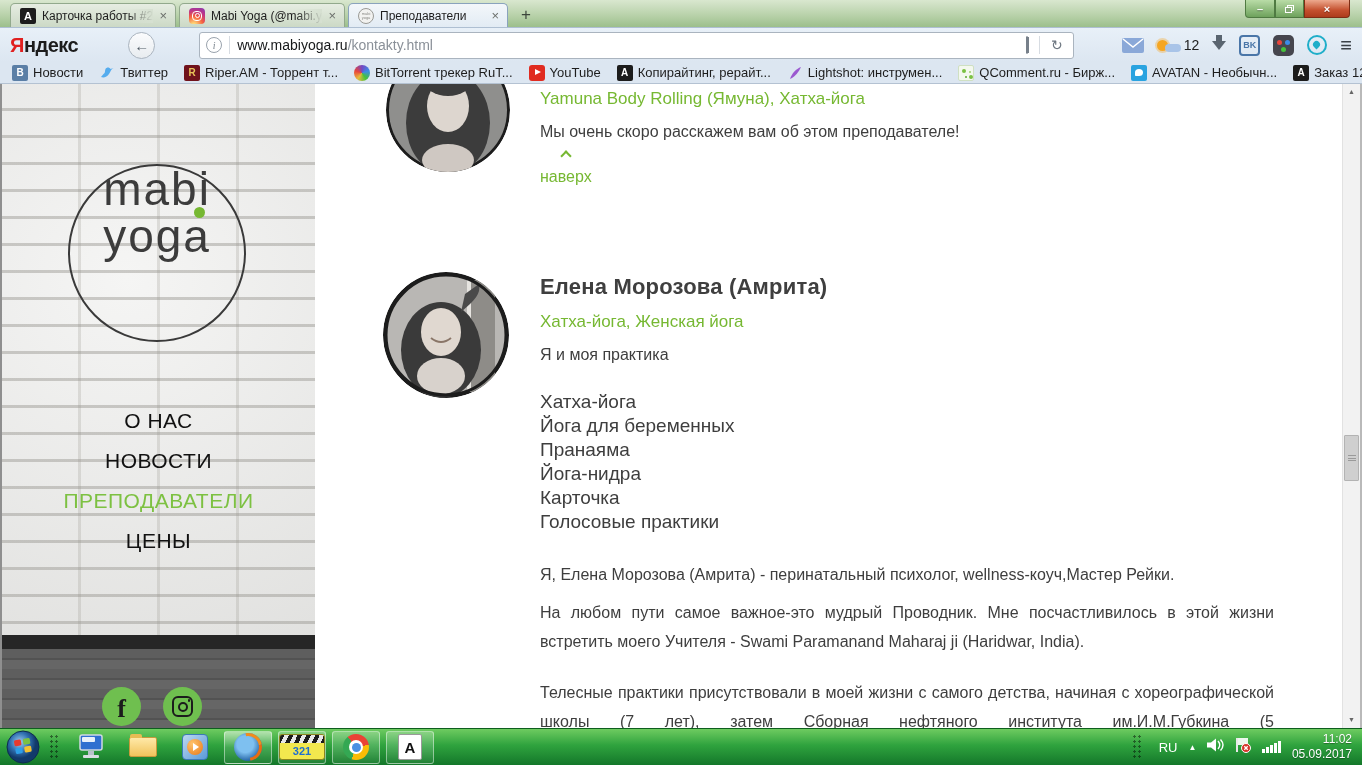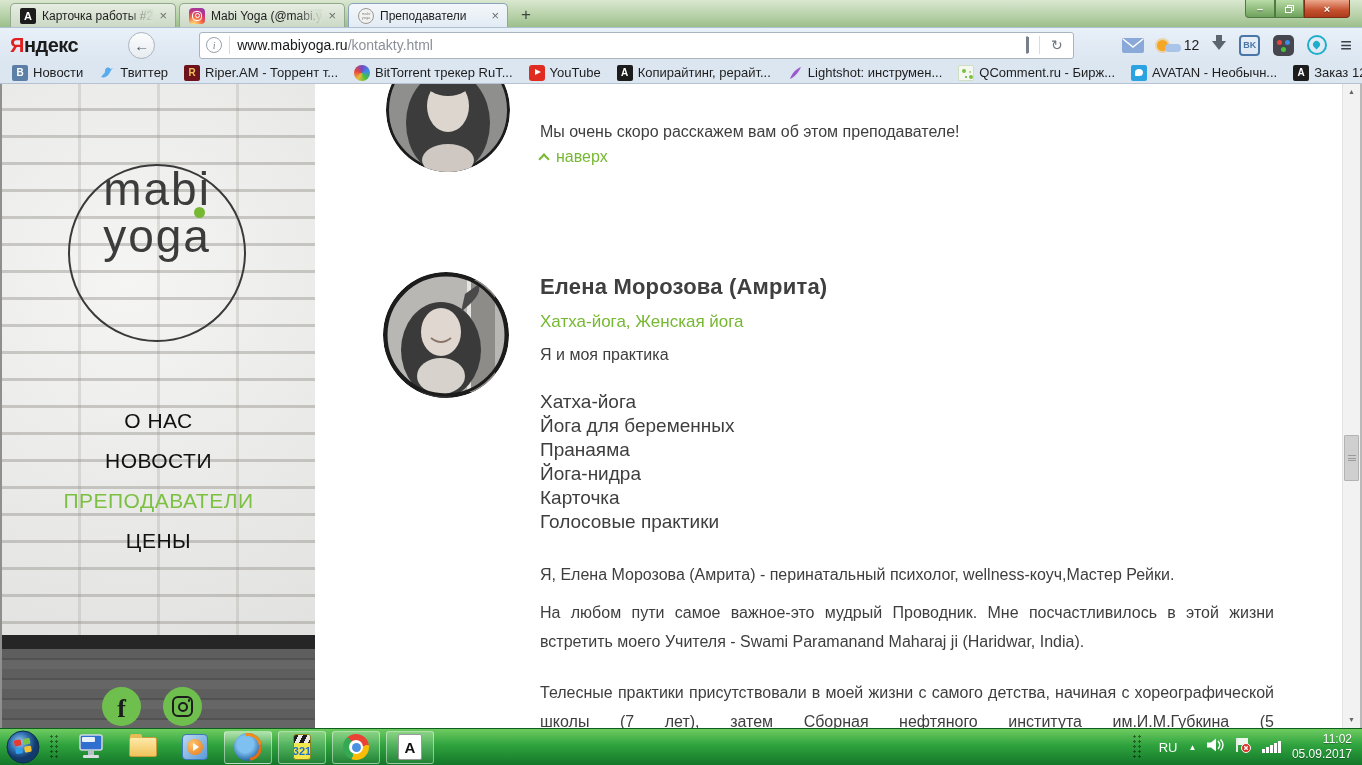--- a/index.html
+++ b/index.html
@@ -114,21 +114,21 @@
   .insta-glyph { width:21px; height:21px; border:2px solid #1c1c1c; border-radius:6px; position:relative; }
   .insta-glyph:before { content:""; position:absolute; left:3.5px; top:3.5px; width:6px; height:6px; border:2px solid #1c1c1c; border-radius:50%; }
   .insta-glyph:after { content:""; position:absolute; right:1px; top:1px; width:2.5px; height:2.5px; background:#1c1c1c; border-radius:50%; }
 
   
   .main { position:absolute; left:313px; right:20px; top:0; height:644px; background:#fff; overflow:hidden; }
   .avatar { position:absolute; border-radius:50%; overflow:hidden; }
   .green { color:#76b832; }
   .t-disc { position:absolute; font-size:17px; }
   .t-note { position:absolute; font-size:16px; color:#3e3e3e; }
-  .backtop { position:absolute; font-size:16px; display:flex; align-items:center; gap:8px; }
+  .backtop { position:absolute; font-size:16px; display:flex; align-items:center; gap:8px;flex-direction:column; }
   .chev-up { width:8px; height:8px; border-left:2px solid #76b832; border-top:2px solid #76b832; transform:rotate(45deg); margin-top:4px; }
   .t-name { position:absolute; font-size:22px; font-weight:bold; color:#3f3f3f; letter-spacing:.2px; }
   .t-intro { position:absolute; font-size:16px; color:#3e3e3e; }
   .practices { position:absolute; font-size:19px; color:#3e3e3e; line-height:24px; }
   .para { position:absolute; width:734px; font-size:16px; color:#3e3e3e; line-height:29px; }
   .para.just { text-align:justify; }
   .para.just-all { text-align:justify; text-align-last:justify; }
 
   
   .scroll { position:absolute; right:0; top:0; width:18px; height:644px; background:#f2f2f2; border-left:1px solid #e2e2e2; }
@@ -151,21 +151,21 @@
     display:flex; align-items:center; justify-content:center; }
   .tb-btn.dim { background:linear-gradient(180deg,rgba(255,255,255,.25),rgba(255,255,255,.05)); }
   .folder-ic { width:28px; height:20px; background:linear-gradient(180deg,#ffe9a8,#f0c35c); border:1px solid #c89a3c; border-radius:2px; position:relative; }
   .folder-ic:before { content:""; position:absolute; left:0; top:-4px; width:12px; height:4px; background:#e8bc54; border-radius:2px 2px 0 0; }
   .wmp-ic { width:26px; height:26px; background:linear-gradient(135deg,#bcd8f0,#5a9ad8); border:1px solid #3c7ab8; border-radius:4px; display:flex; align-items:center; justify-content:center; }
   .wmp-ic i { width:16px; height:16px; border-radius:50%; background:radial-gradient(circle at 35% 30%,#ffc46e,#e87817); display:flex; align-items:center; justify-content:center; }
   .wmp-ic i:before { content:""; border-left:6px solid #fff; border-top:4px solid transparent; border-bottom:4px solid transparent; margin-left:2px; }
   .ff-ic { width:28px; height:28px; border-radius:50%; background:radial-gradient(circle at 40% 40%,#7ec0f0 35%,#2868a8 70%); position:relative; overflow:hidden; }
   .ff-ic:before { content:""; position:absolute; inset:-3px; border-radius:50%; border:6px solid transparent;
     border-top-color:#f08c1c; border-right-color:#e86c10; transform:rotate(35deg); }
-  .klite-ic { width:18px; height:26px; background:#f2e84e; border:1px solid #8a8420; border-radius:3px; position:relative; overflow:hidden;
+  .klite-ic { width:46px; height:26px; background:#f2e84e; border:1px solid #8a8420; border-radius:3px; position:relative; overflow:hidden;
     display:flex; align-items:flex-end; justify-content:center; }
   .klite-ic:before { content:""; position:absolute; top:0; left:0; right:0; height:8px;
     background:repeating-linear-gradient(115deg,#1c1c1c 0 4px,#e8e8e8 4px 8px); }
   .klite-num { font-size:11px; font-weight:bold; color:#1f6fd0; line-height:16px; }
   .chrome-ic { width:26px; height:26px; border-radius:50%;
     background:conic-gradient(from -40deg,#ea4335 0 120deg,#fbbc05 0 240deg,#34a853 0 360deg); position:relative; }
   .chrome-ic:before { content:""; position:absolute; inset:6px; background:#fff; border-radius:50%; }
   .chrome-ic:after { content:""; position:absolute; inset:8.5px; background:#4a90e2; border-radius:50%; }
   .adoc-ic { width:24px; height:26px; background:#fff; border:1px solid #9a9a9a; border-radius:2px;
     display:flex; align-items:center; justify-content:center; font-weight:bold; font-size:15px; color:#111; }
@@ -333,20 +333,21 @@
 
       <div class="avatar" style="left:71px; top:-36px; width:124px; height:124px;">
         <svg width="124" height="124" viewBox="0 0 124 124">
           <circle cx="62" cy="62" r="60.5" fill="#8f8f8d" stroke="#1c1c1c" stroke-width="3"></circle>
           <ellipse cx="62" cy="75" rx="42" ry="52" fill="#3c3c3c"></ellipse>
           <ellipse cx="62" cy="58" rx="21" ry="26" fill="#ddd6cf"></ellipse>
           <ellipse cx="62" cy="32" rx="24" ry="16" fill="#3c3c3c"></ellipse>
           <ellipse cx="62" cy="112" rx="26" ry="16" fill="#cfc8c2"></ellipse>
         </svg>
       </div>
+      <div class="t-disc green" style="left:225px; top:5px;">Yamuna Body Rolling (Ямуна), Хатха-йога</div>
       <div class="t-note" style="left:225px; top:39px;">Мы очень скоро расскажем вам об этом преподавателе!</div>
       <div class="backtop" style="left:225px; top:64px;">
         <span class="chev-up"></span>
         <span class="green">наверх</span>
       </div>
 
       <div class="avatar" style="left:68px; top:188px; width:126px; height:126px;">
         <svg width="126" height="126" viewBox="0 0 126 126">
           <circle cx="63" cy="63" r="61.5" fill="#b9b7b4" stroke="#1c1c1c" stroke-width="3"></circle>
           <rect x="86" y="8" width="26" height="112" fill="#8e8c88"></rect>

